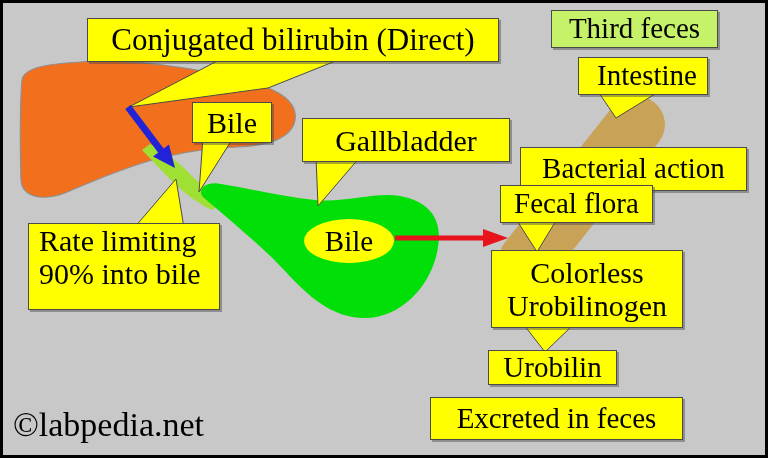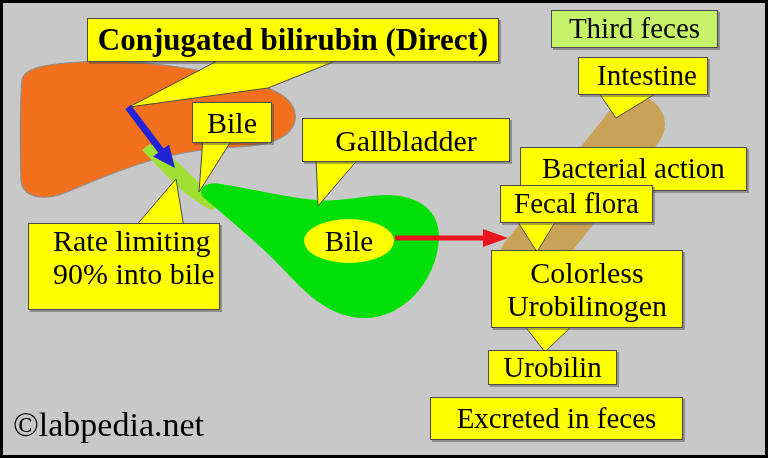--- a/index.html
+++ b/index.html
@@ -14,21 +14,21 @@
   .label {
     position:absolute; z-index:10;
     display:flex; align-items:center; justify-content:center;
     background:var(--label-bg,#FFFF00);
     border:1px solid var(--label-border,#4A4A4A);
     box-shadow:2px 2px 0 rgba(70,70,70,0.45);
     white-space:nowrap; line-height:1.1;
   }
   .label.multi { flex-direction:column; }
   .label.stage-badge { background:var(--stage-bg,#C6F269); }
-  .label.left-align { justify-content:flex-start; padding-left:24px; }
+  .label.left-align { justify-content:flex-start; padding-left:10px; }
   .floating { position:absolute; z-index:10; background:transparent; border:none;
     box-shadow:none; display:flex; align-items:center; justify-content:center; white-space:nowrap; }
 </style>
 </head>
 <body>
 
 <div class="stage">
 
   <svg class="shapes" viewBox="0 0 768 458" aria-hidden="true">
 
@@ -61,21 +61,21 @@
       <line x1="128" y1="107" x2="162" y2="152" style="stroke:var(--arrow-blue,#2222D6); stroke-width:7"></line>
       <polygon points="175,168 153,156.5 169,144.5" style="fill:var(--arrow-blue,#2222D6)"></polygon>
     </g>
 
     <g>
       <line x1="395" y1="238" x2="485" y2="238" style="stroke:var(--arrow-red,#E8131B); stroke-width:5"></line>
       <polygon points="508,238 483,229 483,247" style="fill:var(--arrow-red,#E8131B)"></polygon>
     </g>
   </svg>
 
-  <div class="label" style="left:87px; top:18px; width:412px; height:44px; font-size:31px;font-weight:bold;">
+  <div class="label" style="left:87px; top:18px; width:412px; height:44px; font-size:31px;">
     <span>Conjugated bilirubin (Direct)</span>
   </div>
 
   <div class="label" style="left:192px; top:102px; width:80px; height:41px; font-size:30px;">
     <span>Bile</span>
   </div>
 
   <div class="label" style="left:302px; top:118px; width:208px; height:44px; font-size:30px;">
     <span>Gallbladder</span>
   </div>

